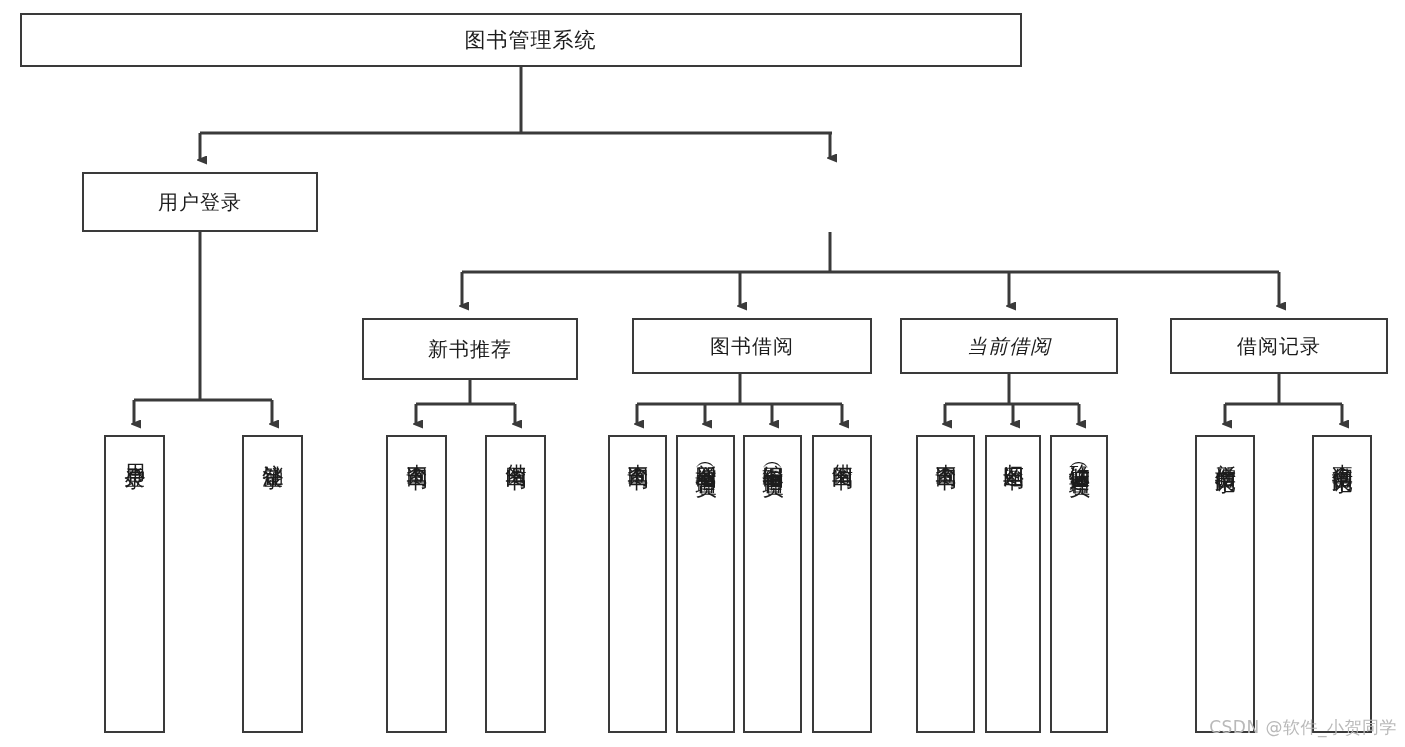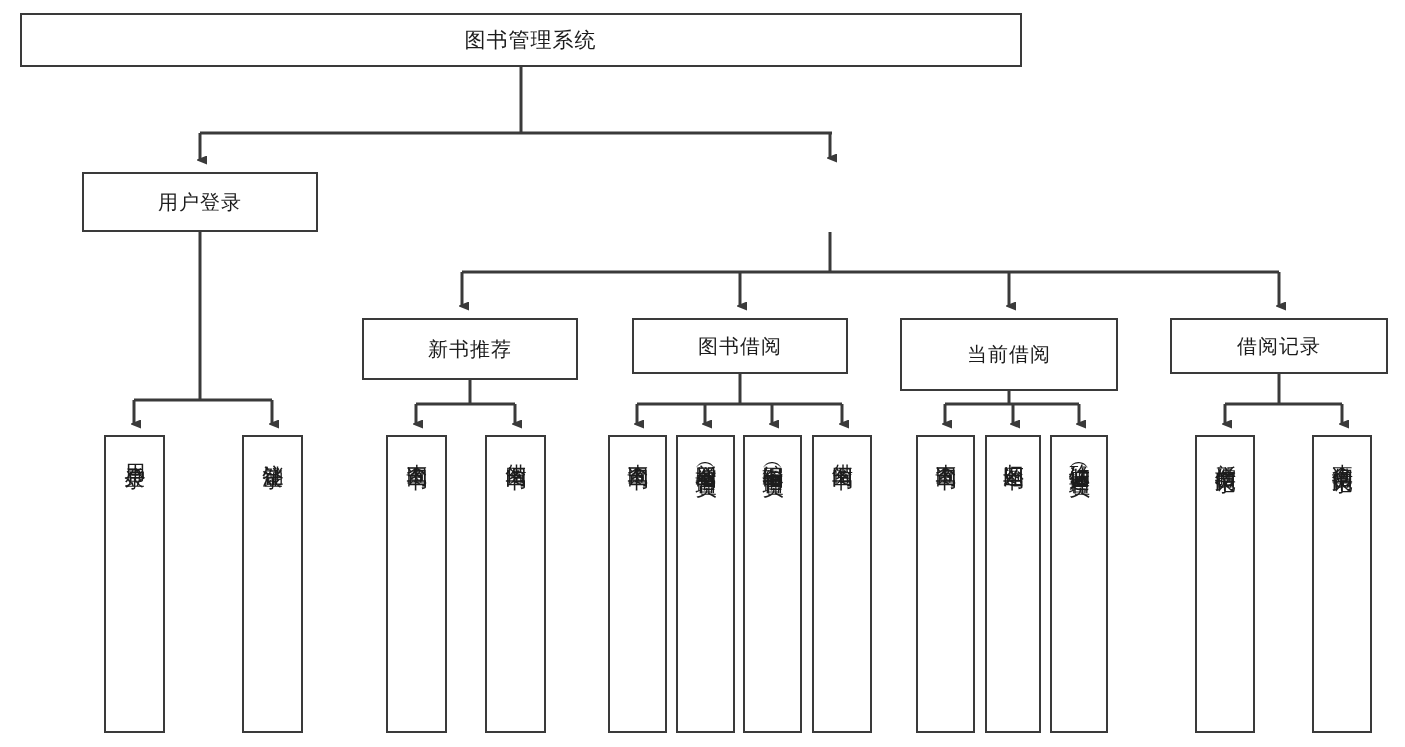--- a/index.html
+++ b/index.html
@@ -132,24 +132,24 @@
     <span class="hlabel">图书管理系统</span>
   </div>
 
   <div class="node level1" style="left:82px; top:172px; width:236px; height:60px;">
     <span class="hlabel">用户登录</span>
   </div>
 
   <div class="node level2" style="left:362px; top:318px; width:216px; height:62px;">
     <span class="hlabel">新书推荐</span>
   </div>
-  <div class="node level2" style="left:632px; top:318px; width:216px; height:56px;">
+  <div class="node level2" style="left:632px; top:318px; width:240px; height:56px;">
     <span class="hlabel">图书借阅</span>
   </div>
-  <div class="node level2" style="left:900px; top:318px; width:218px; height:73px;">
+  <div class="node level2" style="left:900px; top:318px; width:218px; height:56px;font-style:italic;">
     <span class="hlabel">当前借阅</span>
   </div>
   <div class="node level2" style="left:1170px; top:318px; width:218px; height:56px;">
     <span class="hlabel">借阅记录</span>
   </div>
 
   <div class="node leaf" style="left:104px; top:435px; width:61px; height:298px;">
     <span class="vlabel">用户登录</span>
   </div>
   <div class="node leaf" style="left:242px; top:435px; width:61px; height:298px;">
@@ -182,14 +182,15 @@
   <div class="node leaf" style="left:1050px; top:435px; width:58px; height:298px;">
     <span class="vlabel">确认归还（管理员）</span>
   </div>
   <div class="node leaf" style="left:1195px; top:435px; width:60px; height:298px;">
     <span class="vlabel">新增借阅记录</span>
   </div>
   <div class="node leaf" style="left:1312px; top:435px; width:60px; height:298px;">
     <span class="vlabel">查询借阅记录</span>
   </div>
 
+  <div id="watermark">CSDN @软件_小贺同学</div>
 
 </div>
 
 </body></html>

